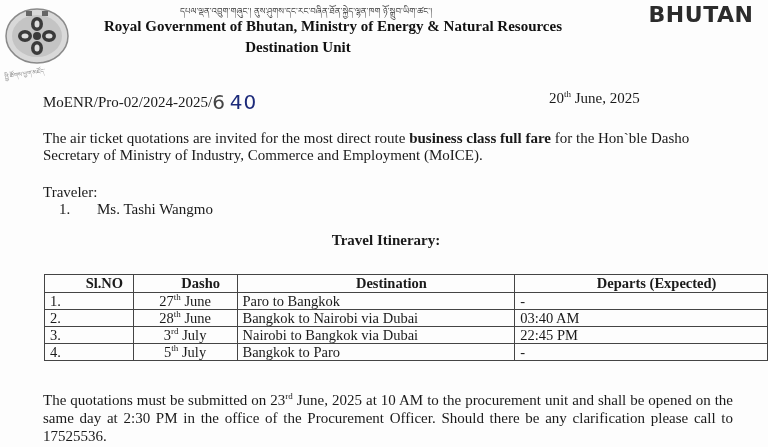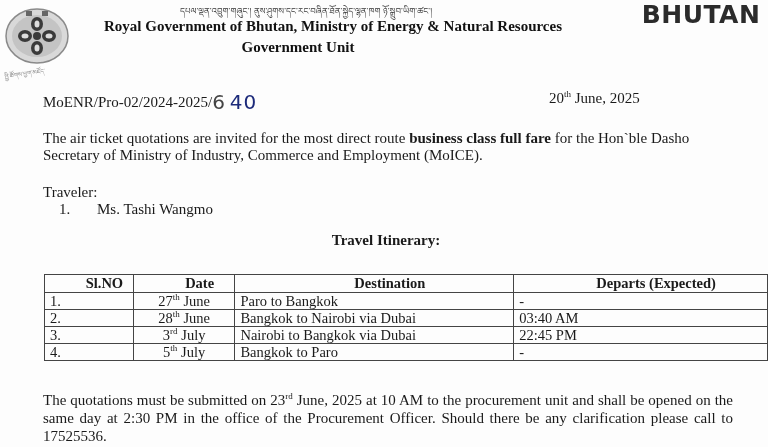--- a/index.html
+++ b/index.html
@@ -58,21 +58,21 @@
 
     
     .brand {
       left: 636px; top: 2px;
       width: 130px;
       text-align: center;
     }
     .brand-title {
       font-family: "DejaVu Sans", sans-serif;
       font-weight: bold;
-      font-size: 25px;
+      font-size: 22px;
       letter-spacing: 0.5px;
       color: #2b2b2b;
       line-height: 26px;
     }
     .brand-tag {
       font-family: "DejaVu Serif", serif;
       font-style: italic;
       font-size: 12px;
       color: #555;
       line-height: 14px;
@@ -190,21 +190,21 @@
       <rect x="38" y="5" width="6" height="5"></rect>
     </g>
   </svg>
 </div>
 <div class="abs emblem-script" style="font-family:'DejaVu Sans',sans-serif;font-size:6px;color:#888;white-space:nowrap;transform:rotate(-8deg);">
   <span>སྤྱི་ཚོགས་ཕྱག་མཛོད་</span>
 </div>
 
 <div class="abs dz-line">དཔལ་ལྡན་འབྲུག་གཞུང་། ནུས་ཤུགས་དང་རང་བཞིན་ཐོན་སྐྱེད་ལྷན་ཁག ཉོ་སྒྲུབ་ཡིག་ཚང་།</div>
 <div class="abs org-line">Royal Government of Bhutan, Ministry of Energy &amp; Natural Resources</div>
-<div class="abs unit-line">Government Unit</div>
+<div class="abs unit-line">Destination Unit</div>
 
 <div class="abs brand">
   <div class="brand-title">BHUTAN</div>
 </div>
 
 <div class="abs ref">
   <span>MoENR/Pro-02/2024-2025/</span><span class="hand hand6">6</span> <span class="hand">40</span>
 </div>
 <div class="abs date">
   <span>20</span><sup>th</sup><span> June, 2025</span>
@@ -218,21 +218,21 @@
 <div class="abs traveler-item">
   <span class="num">1.</span><span>Ms. Tashi Wangmo</span>
 </div>
 
 <div class="abs itin-title">Travel Itinerary:</div>
 
 <table class="itin">
   <thead>
     <tr>
       <th class="w-sl">Sl.NO</th>
-      <th class="w-date">Date</th>
+      <th class="w-date">Dasho</th>
       <th class="w-dest">Destination</th>
       <th class="w-dep">Departs (Expected)</th>
     </tr>
   </thead>
   <tbody>
     <tr>
       <td>1.</td>
       <td class="c-date"><span>27</span><sup>th</sup><span> June</span></td>
       <td>Paro to Bangkok</td>
       <td>-</td>

